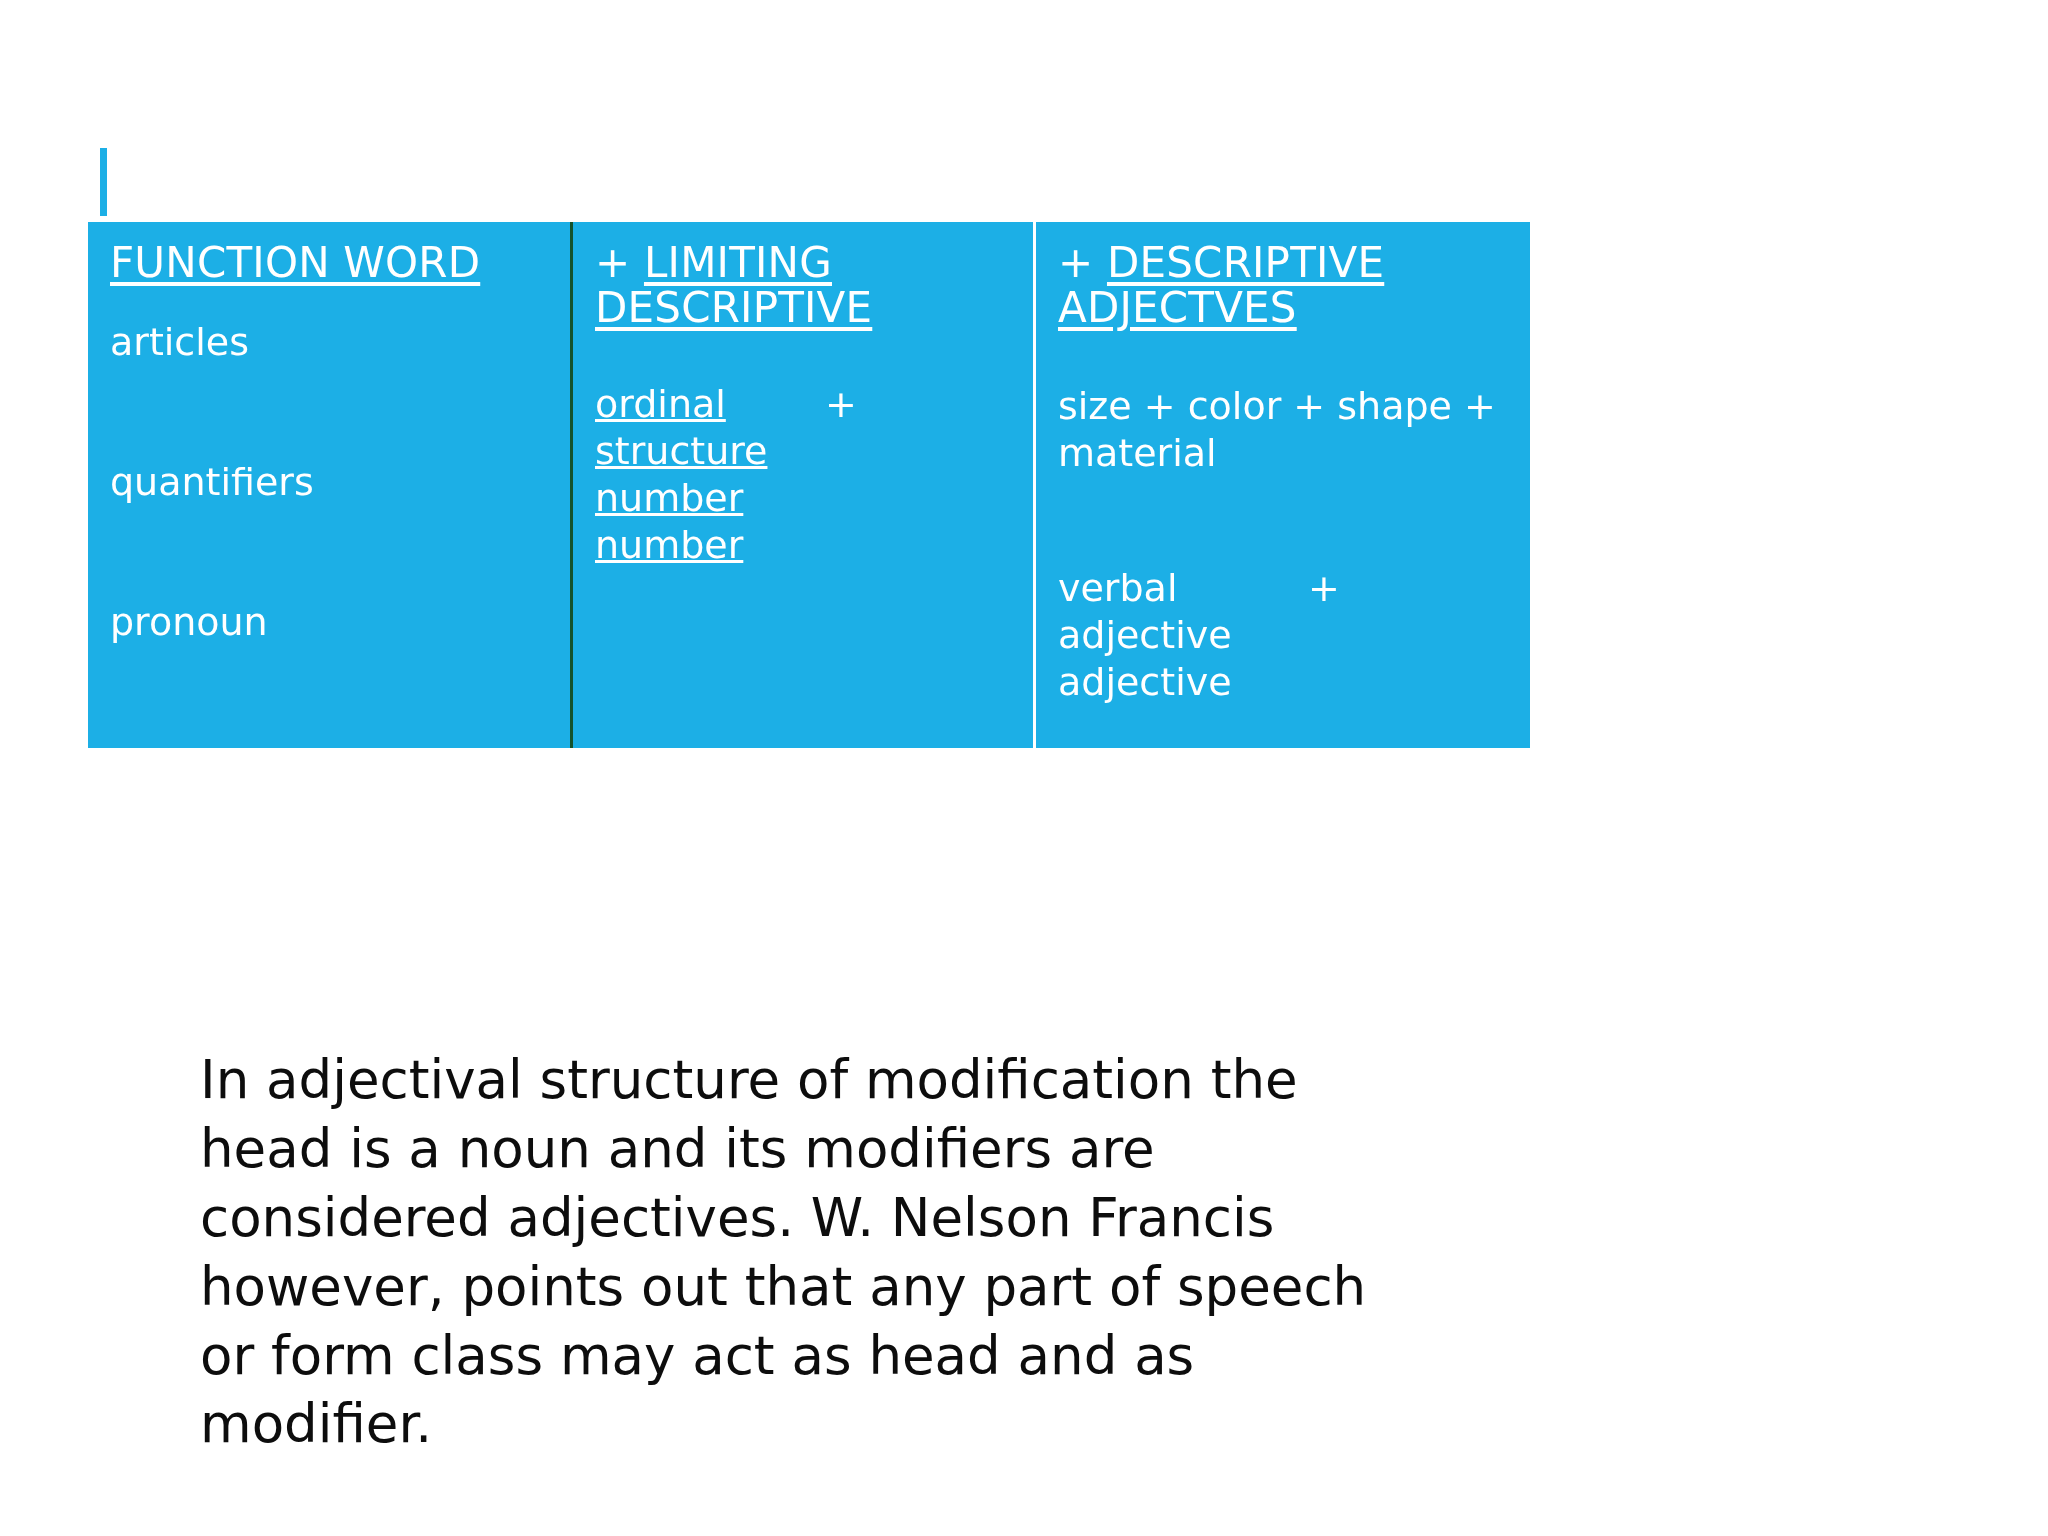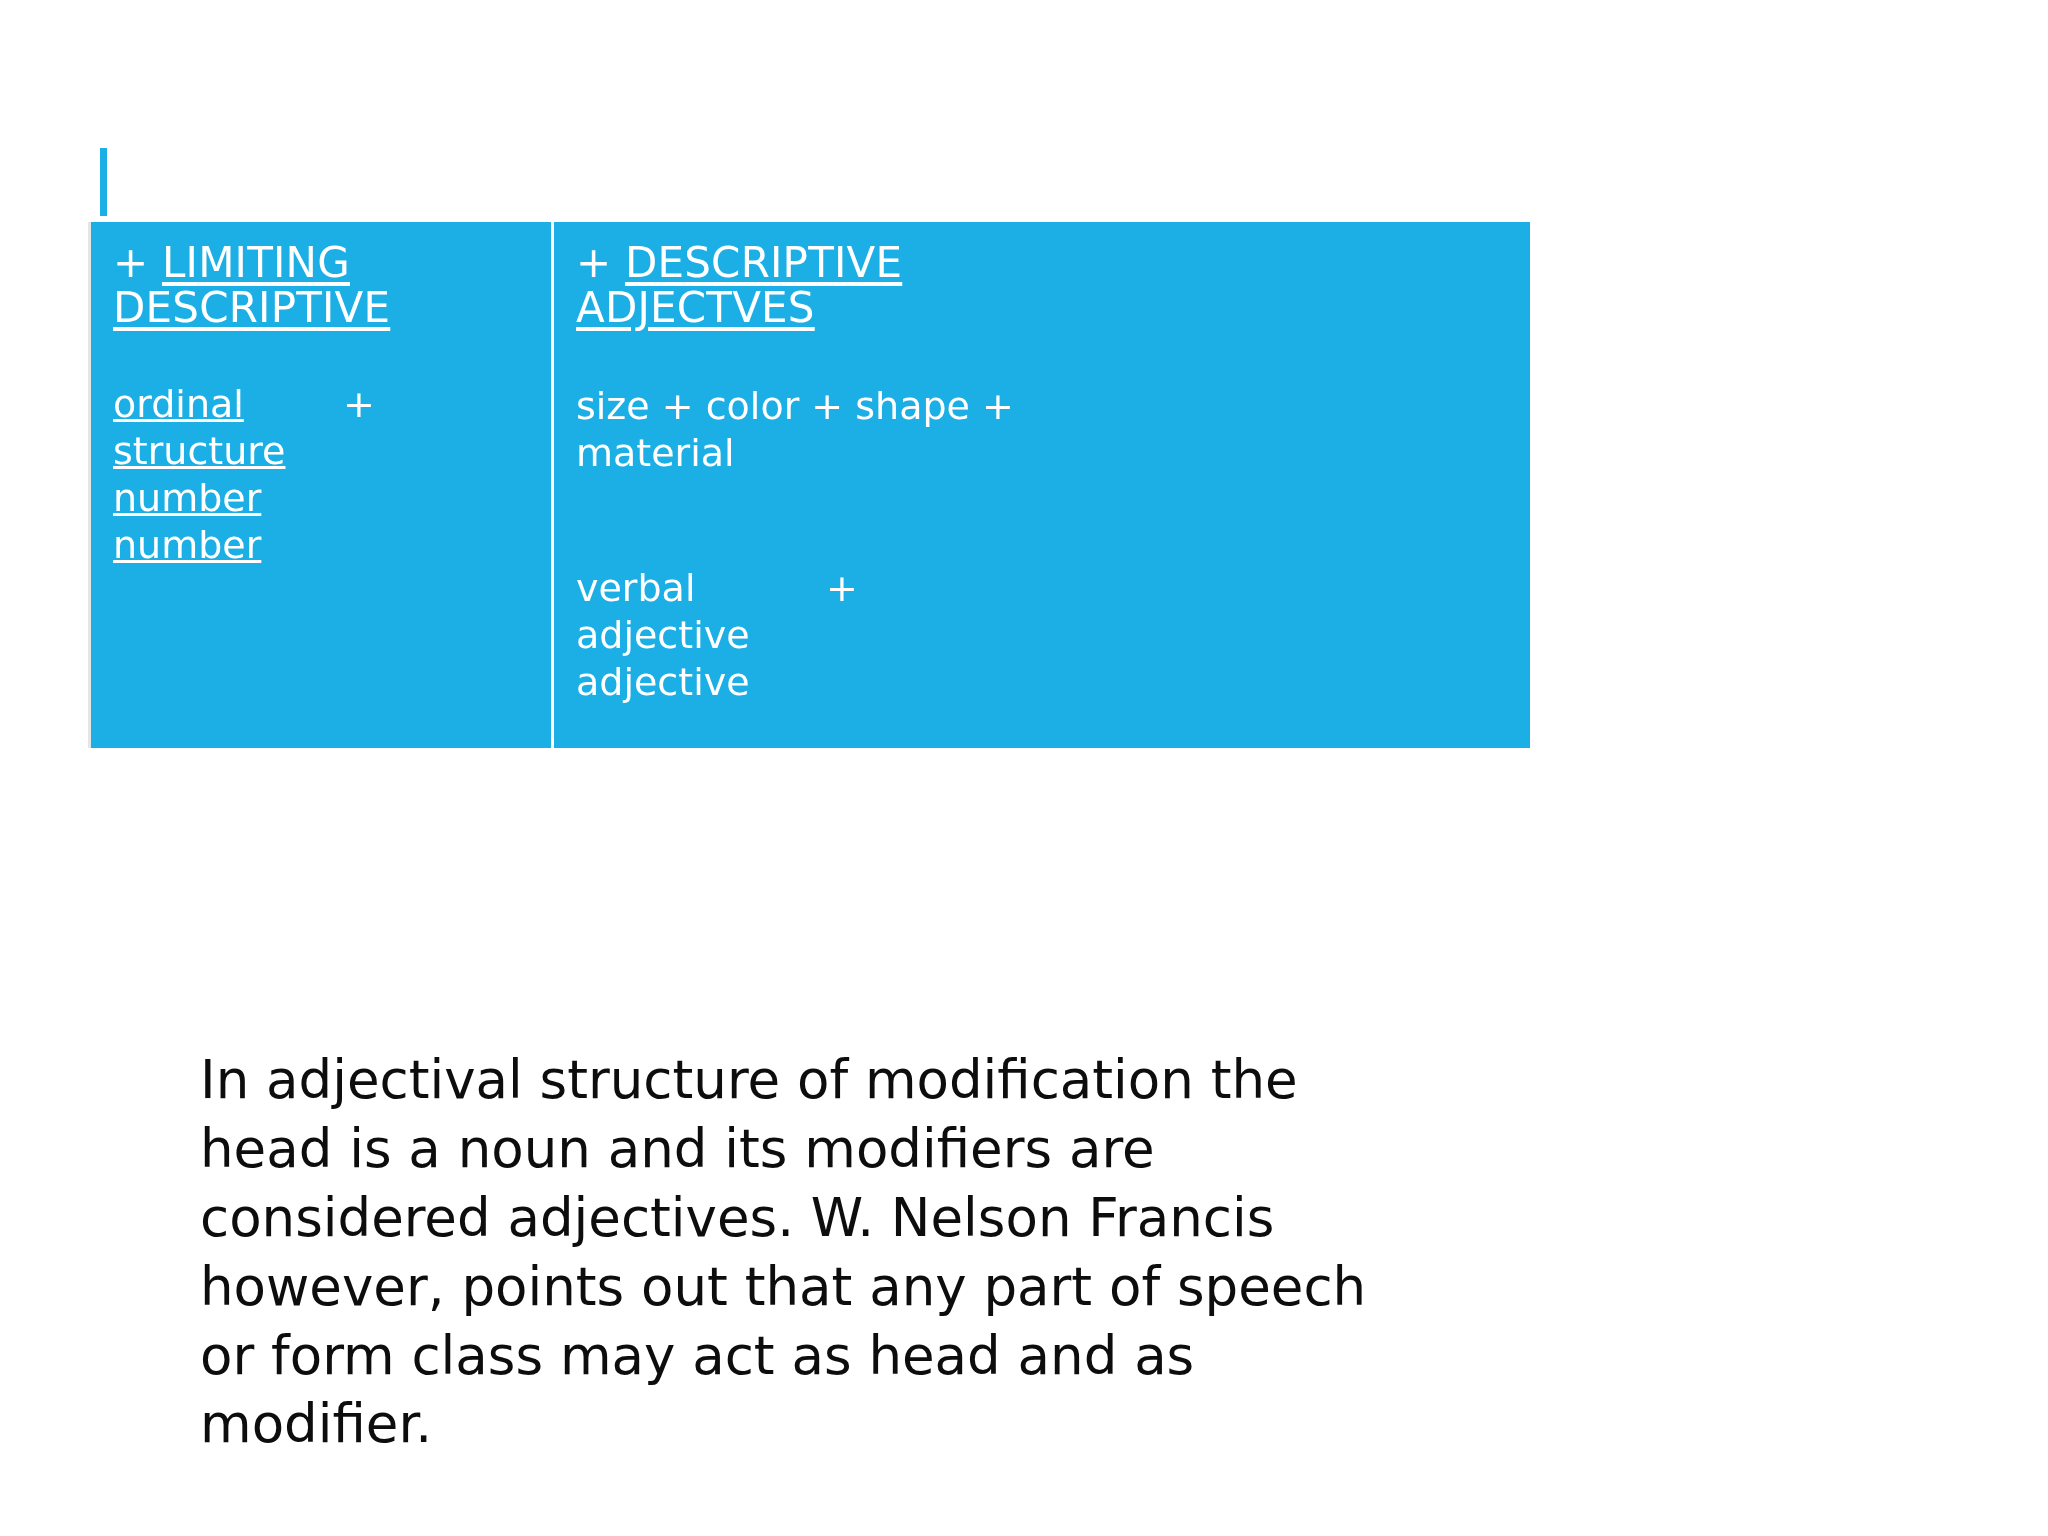--- a/index.html
+++ b/index.html
@@ -38,21 +38,21 @@
     box-sizing: border-box;
   }
   .col {
     position: relative;
     box-sizing: border-box;
     height: 100%;
     padding: 18px 14px 0 22px;
     color: #ffffff;
   }
   .col-1 { width: 482px; }
-  .col-2 { width: 463px; border-left: 3px solid #e5e5e5; }
+  .col-2 { width: 463px; border-left: 3px solid #14532d; }
   .col-3 { width: 497px; border-left: 3px solid #ffffff; }
 
   .col-head {
     font-size: 42px;
     line-height: 1.08;
     font-weight: 400;
     letter-spacing: 0.2px;
     margin: 0 0 0 0;
     color: #ffffff;
   }
@@ -96,20 +96,30 @@
   }
   .para b { font-weight: 400; }
 </style>
 </head>
 <body>
 
 <div class="caret"></div>
 
 <div class="table-wrap">
 
+  <div class="col col-1">
+    <div class="col-head">
+      <span class="u">FUNCTION WORD</span>
+    </div>
+    <div class="cell-body c1-list">
+      <div class="row gap1">articles</div>
+      <div class="row gap2">quantifiers</div>
+      <div class="row">pronoun</div>
+    </div>
+  </div>
 
   <div class="col col-2">
     <div class="col-head">
       <span class="plus">+</span>
       <span class="u">LIMITING</span><br>
       <span class="u">DESCRIPTIVE</span>
     </div>
     <div class="cell-body c2-list">
       <div class="c2-line">
         <span class="word">ordinal</span>

